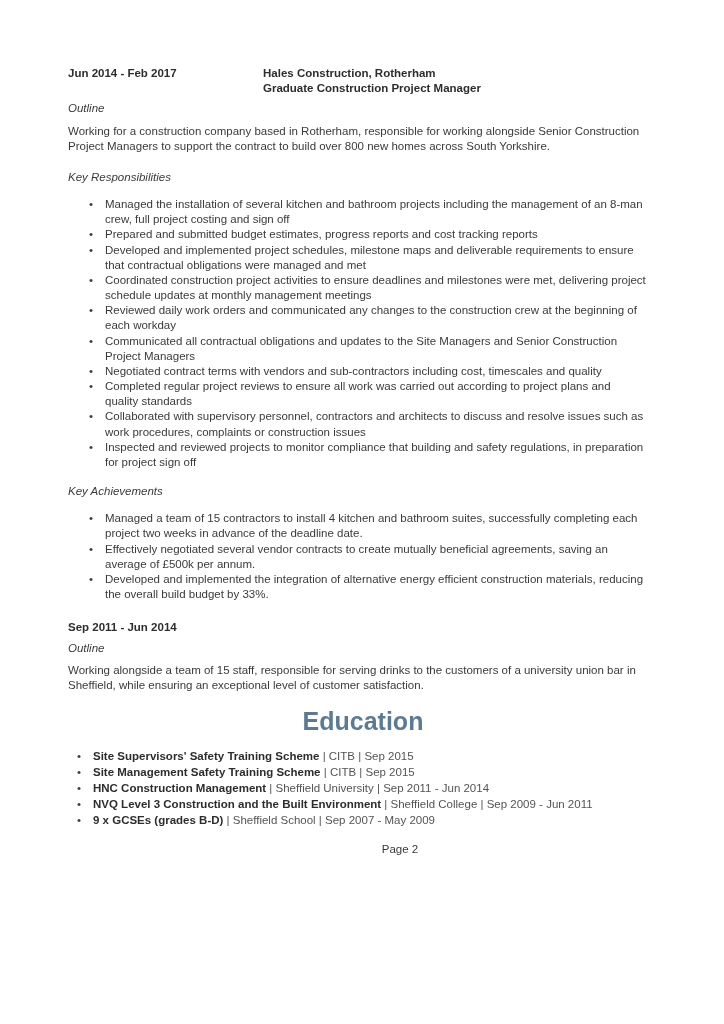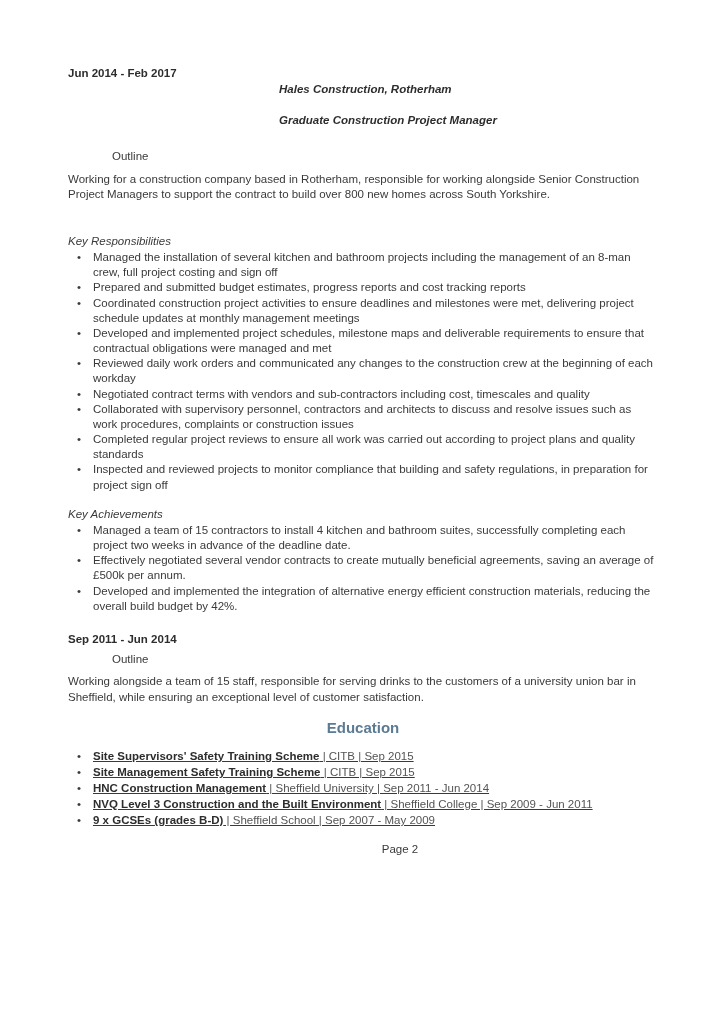--- a/index.html
+++ b/index.html
@@ -30,70 +30,68 @@
     width: 195px;
     flex: 0 0 195px;
     font-weight: bold;
     color: #2d2d2d;
   }
   .job-org {
     font-weight: bold;
     color: #2d2d2d;
   }
   .job-org div {
-    margin: 16px;
-    font-style: italic;
+    margin: 0;
   }
   .label-italic {
+    font-style: italic;
     margin-top: 5px;
     margin-bottom: 0;
-    margin-left: 44px;
   }
   .para {
     margin-top: 7px;
     margin-bottom: 0;
     max-width: 592px;
   }
   .label-section {
     font-style: italic;
-    margin-top: 32px;
+    margin-top: 16px;
     margin-bottom: 1px;
   }
   ul.bullets {
     list-style: none;
-    margin: 0;
+    margin: 12px;
     padding: 0;
     max-width: 594px;
   }
   ul.bullets li {
     position: relative;
     padding-left: 25px;
   }
   ul.bullets li::before {
     content: "\2022";
     position: absolute;
     left: 9px;
     top: 0;
   }
   .job2 {
     margin-top: 18px;
   }
   .edu-title {
     text-align: center;
     font-weight: bold;
-    font-size: 15px;
+    font-size: 25px;
     line-height: 1.15;
     margin-top: 14px;
     margin-bottom: 12px;
   }
   ul.edu-list {
     list-style: none;
     margin: 0;
     padding: 0;
-    text-decoration: underline;
   }
   ul.edu-list li {
     position: relative;
     padding-left: 25px;
     line-height: 16px;
   }
   ul.edu-list li::before {
     content: "\2022";
     position: absolute;
     left: 9px;
@@ -130,34 +128,35 @@
           <div>Graduate Construction Project Manager</div>
         </div>
       </div>
       <div class="label-italic">Outline</div>
       <p class="para">Working for a construction company based in Rotherham, responsible for working alongside Senior Construction Project Managers to support the contract to build over 800 new homes across South Yorkshire.</p>
 
       <div class="label-section">Key Responsibilities</div>
       <ul class="bullets">
         <li>Managed the installation of several kitchen and bathroom projects including the management of an 8-man crew, full project costing and sign off</li>
         <li>Prepared and submitted budget estimates, progress reports and cost tracking reports</li>
+        <li>Developed and implemented project schedules, milestone maps and deliverable requirements to ensure that contractual obligations were managed and met</li>
         <li>Coordinated construction project activities to ensure deadlines and milestones were met, delivering project schedule updates at monthly management meetings</li>
-        <li>Developed and implemented project schedules, milestone maps and deliverable requirements to ensure that contractual obligations were managed and met</li>
         <li>Reviewed daily work orders and communicated any changes to the construction crew at the beginning of each workday</li>
+        <li>Communicated all contractual obligations and updates to the Site Managers and Senior Construction Project Managers</li>
         <li>Negotiated contract terms with vendors and sub-contractors including cost, timescales and quality</li>
+        <li>Completed regular project reviews to ensure all work was carried out according to project plans and quality standards</li>
         <li>Collaborated with supervisory personnel, contractors and architects to discuss and resolve issues such as work procedures, complaints or construction issues</li>
-        <li>Completed regular project reviews to ensure all work was carried out according to project plans and quality standards</li>
         <li>Inspected and reviewed projects to monitor compliance that building and safety regulations, in preparation for project sign off</li>
       </ul>
 
       <div class="label-section" style="margin-top:14px;font-style:italic;">Key Achievements</div>
       <ul class="bullets">
         <li>Managed a team of 15 contractors to install 4 kitchen and bathroom suites, successfully completing each project two weeks in advance of the deadline date.</li>
         <li>Effectively negotiated several vendor contracts to create mutually beneficial agreements, saving an average of £500k per annum.</li>
-        <li>Developed and implemented the integration of alternative energy efficient construction materials, reducing the overall build budget by 42%.</li>
+        <li>Developed and implemented the integration of alternative energy efficient construction materials, reducing the overall build budget by 33%.</li>
       </ul>
     </div>
 
     <div class="job job2">
       <div class="job-header">
         <div class="job-dates">Sep 2011 - Jun 2014</div>
       </div>
       <div class="label-italic">Outline</div>
       <p class="para">Working alongside a team of 15 staff, responsible for serving drinks to the customers of a university union bar in Sheffield, while ensuring an exceptional level of customer satisfaction.</p>
     </div>

